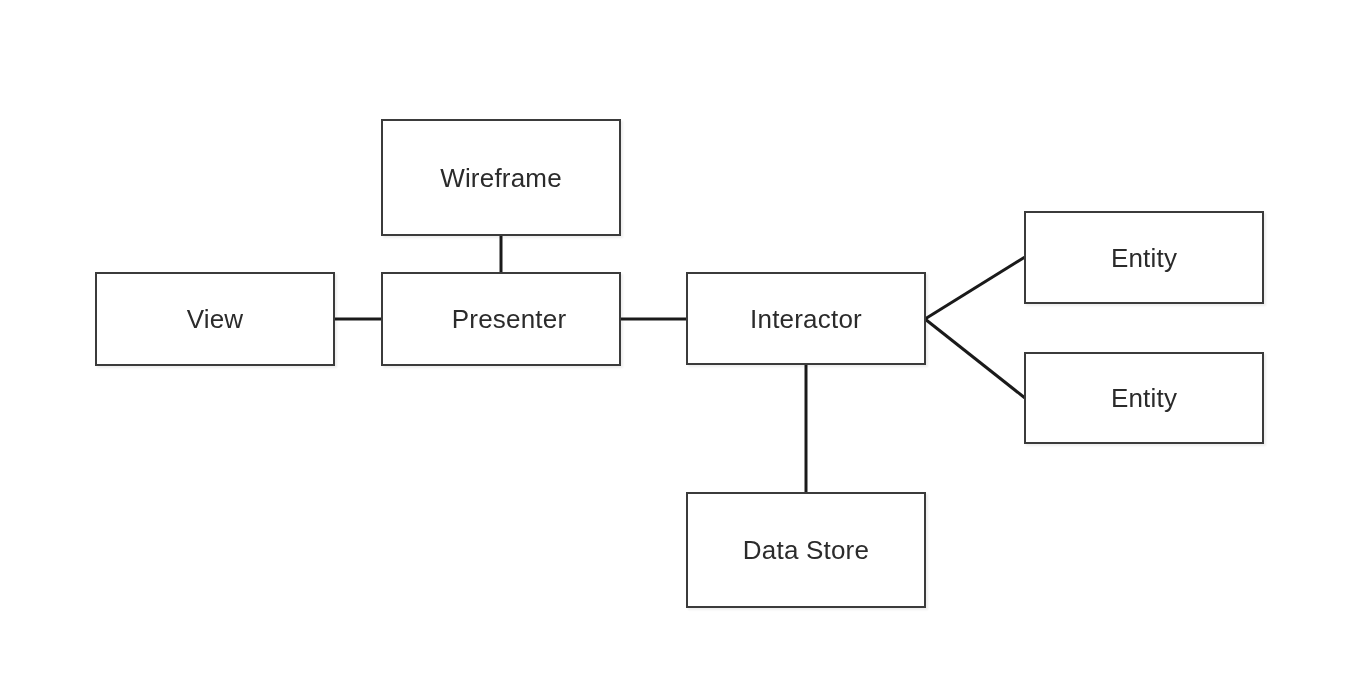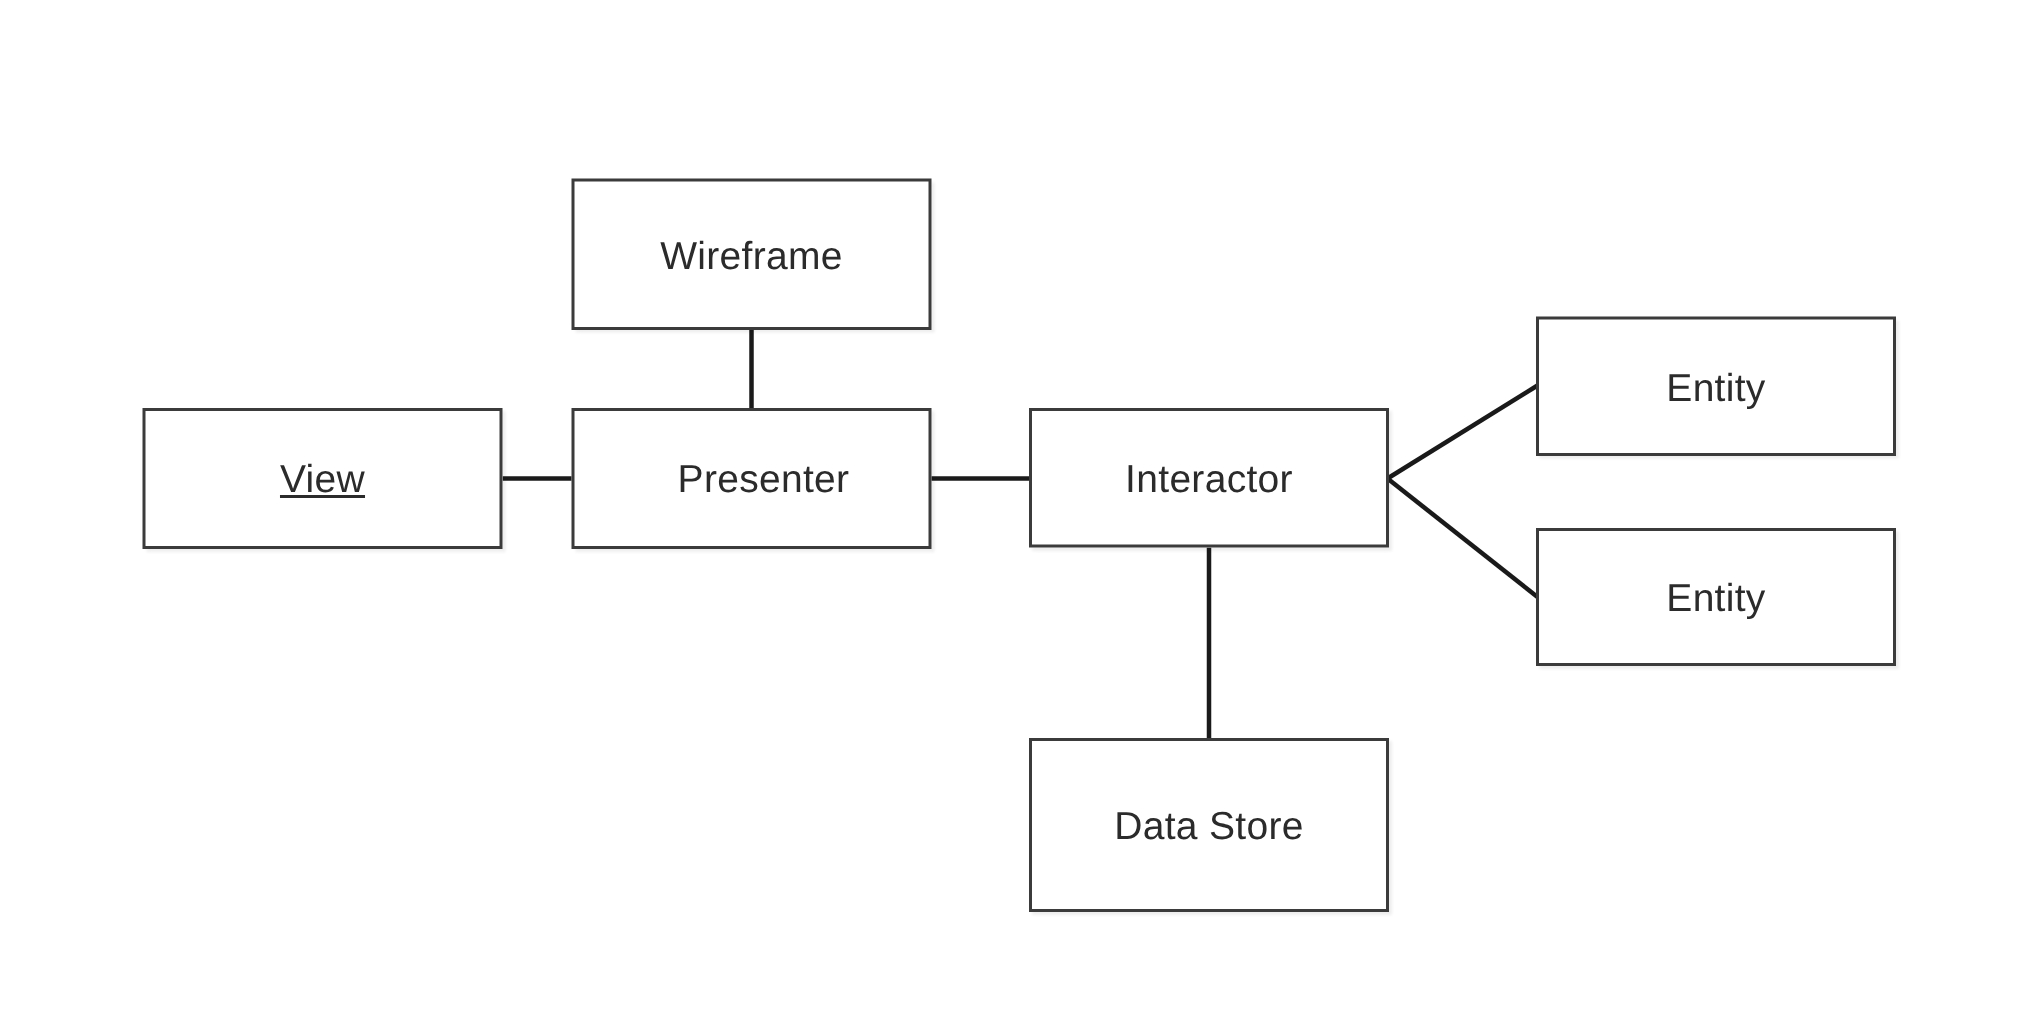--- a/index.html
+++ b/index.html
@@ -57,23 +57,23 @@
         <line x1="501" y1="212" x2="501" y2="272" stroke="#1a1a1a"></line>
         <line x1="620" y1="319" x2="687" y2="319" stroke="#1a1a1a"></line>
         <line x1="925" y1="319" x2="1025" y2="257" stroke="#1a1a1a"></line>
         <line x1="925" y1="319" x2="1025" y2="398" stroke="#1a1a1a"></line>
         <line x1="806" y1="365" x2="806" y2="492" stroke="#1a1a1a"></line>
       </g>
   </svg>
 
   <div id="node-layer">
       <div class="node" style="left: 95px; top: 272px; width: 240px; height: 94px; border-color: rgb(59, 59, 59); background: rgb(255, 255, 255);">
-        <span class="node-label" style="color: rgb(43, 43, 43); text-decoration: underline;">View</span>
+        <span class="node-label" style="color: rgb(43, 43, 43);">View</span>
       </div>
-      <div class="node" style="left: 381px; top: 119px; width: 240px; height: 101px; border-color: rgb(59, 59, 59); background: rgb(255, 255, 255);">
+      <div class="node" style="left: 381px; top: 119px; width: 240px; height: 117px; border-color: rgb(59, 59, 59); background: rgb(255, 255, 255);">
         <span class="node-label" style="color: rgb(43, 43, 43);">Wireframe</span>
       </div>
       <div class="node" style="left: 381px; top: 272px; width: 240px; height: 94px; border-color: rgb(59, 59, 59); background: rgb(255, 255, 255); padding-left: 16px;">
         <span class="node-label" style="color: rgb(43, 43, 43);">Presenter</span>
       </div>
       <div class="node" style="left: 686px; top: 272px; width: 240px; height: 93px; border-color: rgb(59, 59, 59); background: rgb(255, 255, 255);">
         <span class="node-label" style="color: rgb(43, 43, 43);">Interactor</span>
       </div>
       <div class="node" style="left: 1024px; top: 211px; width: 240px; height: 93px; border-color: rgb(59, 59, 59); background: rgb(255, 255, 255);">
         <span class="node-label" style="color: rgb(43, 43, 43);">Entity</span>

